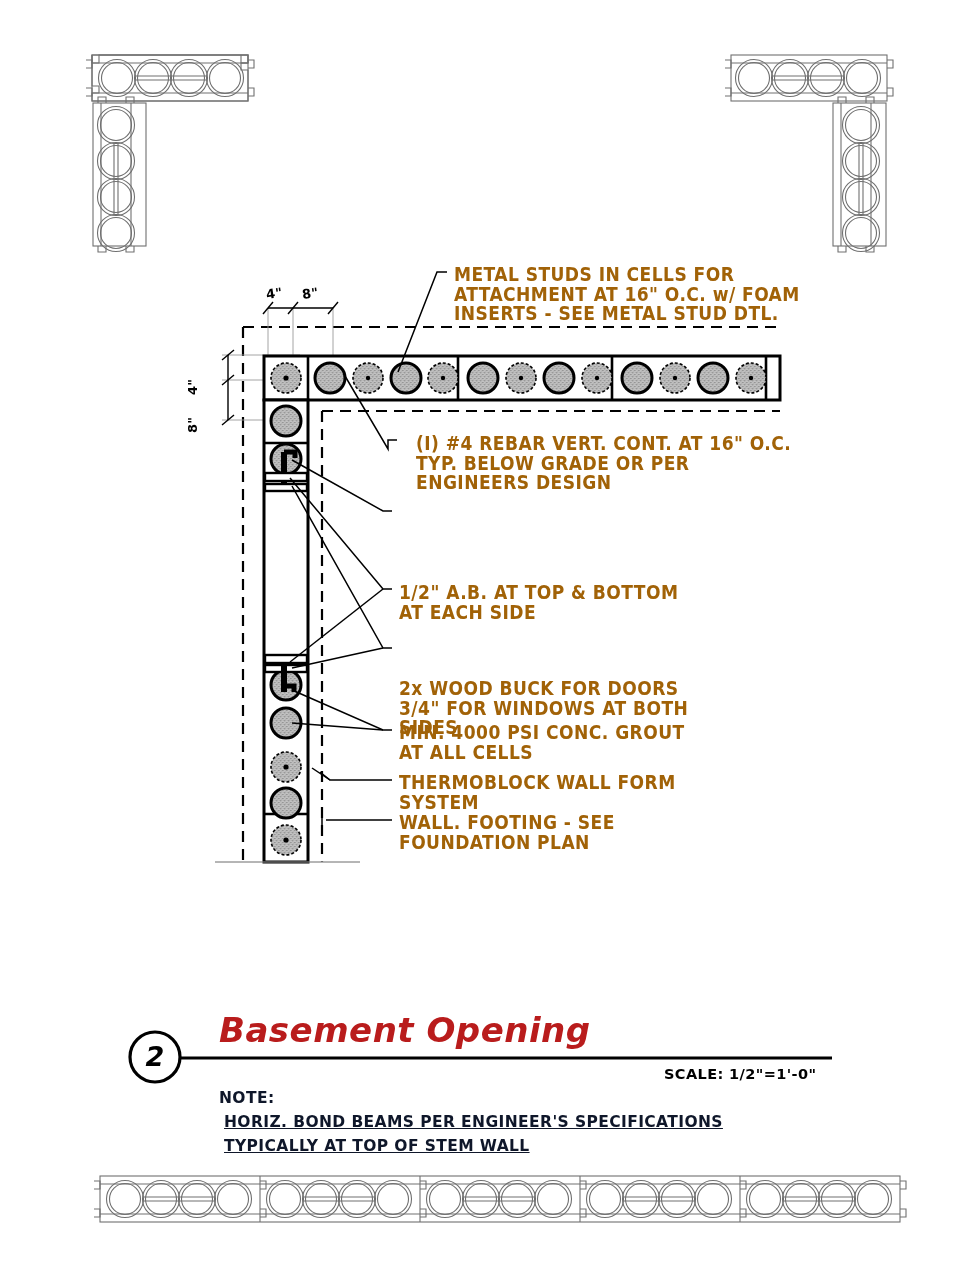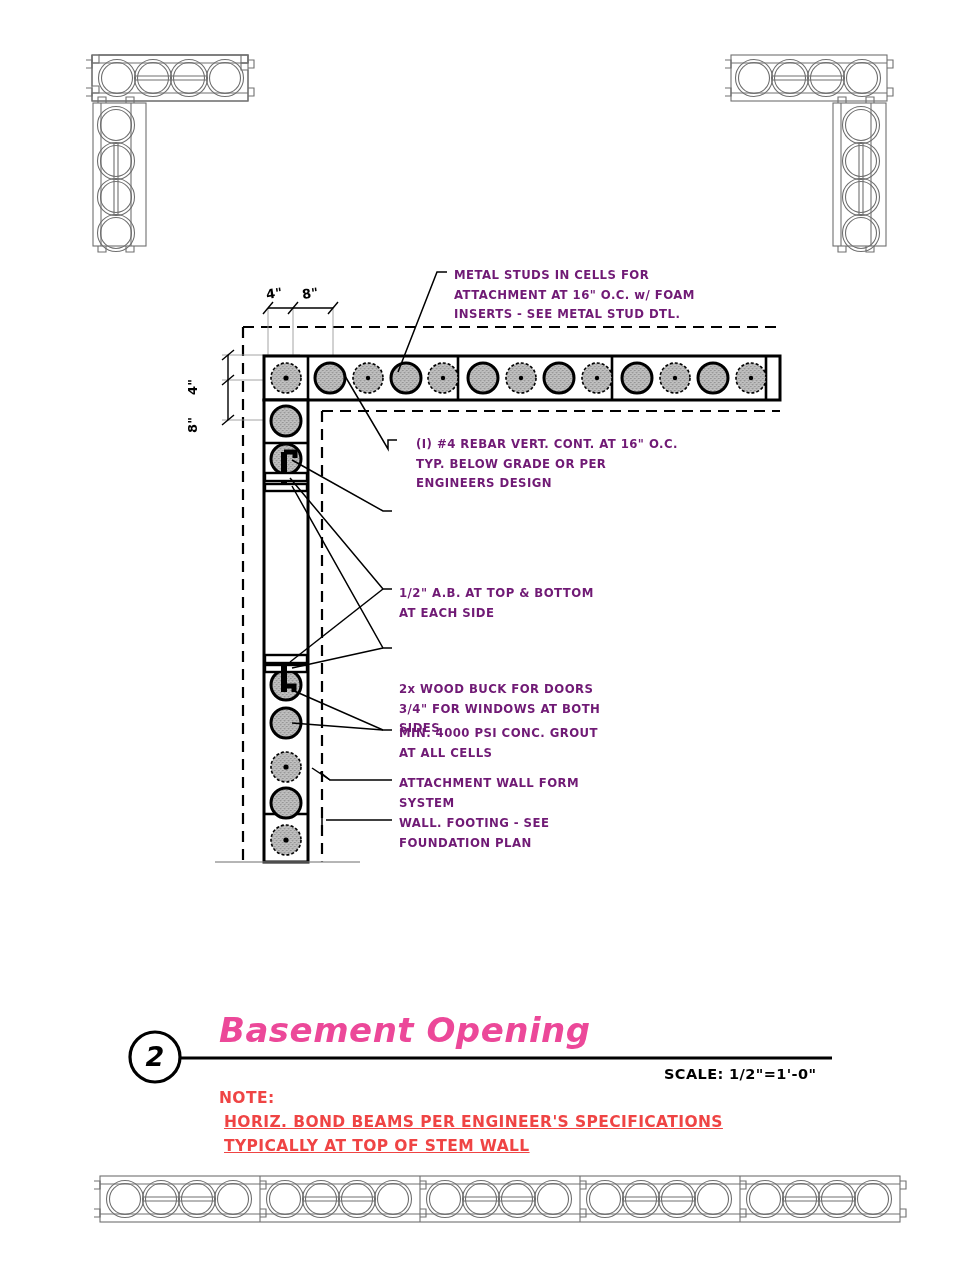--- a/index.html
+++ b/index.html
@@ -24,24 +24,24 @@
     position: absolute;
     left: 0;
     top: 0;
     width: 980px;
     height: 1268px;
   }
   .anno {
     position: absolute;
     font-family: "DejaVu Sans", sans-serif;
     font-weight: bold;
-    font-size: 13px;
+    font-size: 19px;
     letter-spacing: 0.45px;
     line-height: 19.5px;
-    color: #701a75;
+    color: #a16207;
     white-space: pre-line;
     font-stretch: semi-condensed;
   }
   .dimtxt {
     position: absolute;
     font-family: "DejaVu Sans", sans-serif;
     font-weight: bold;
     font-size: 13px;
     color: #000;
     letter-spacing: 0.3px;
@@ -50,21 +50,21 @@
     transform-origin: left bottom;
     transform: rotate(-90deg);
   }
   .title-txt {
     position: absolute;
     font-family: "DejaVu Sans", sans-serif;
     font-size: 34px;
     font-weight: bold;
     font-style: italic;
     letter-spacing: 0.5px;
-    color: #ec4899;
+    color: #b91c1c;
   }
   .bubble-num {
     position: absolute;
     font-family: "DejaVu Sans", sans-serif;
     font-size: 27px;
     font-weight: bold;
     font-style: italic;
     color: #000;
     text-align: center;
   }
@@ -76,21 +76,21 @@
     letter-spacing: 0.4px;
     color: #000;
   }
   .note-txt {
     position: absolute;
     font-family: "DejaVu Sans", sans-serif;
     font-weight: bold;
     font-size: 15.5px;
     letter-spacing: 0.4px;
     line-height: 24px;
-    color: #ef4444;
+    color: #0f172a;
     white-space: pre-line;
   }
 </style>
 </head>
 <body>
 
 <div class="sheet">
 
   <svg class="draw" viewBox="0 0 980 1268">
     <defs>
@@ -439,21 +439,21 @@
   <div class="anno" style="left:399px; top:583px;">1/2" A.B. AT TOP &amp; BOTTOM
 AT EACH SIDE</div>
 
   <div class="anno" style="left:399px; top:679px;">2x WOOD BUCK FOR DOORS
 3/4" FOR WINDOWS AT BOTH
 SIDES</div>
 
   <div class="anno" style="left:399px; top:723px;">MIN. 4000 PSI CONC. GROUT
 AT ALL CELLS</div>
 
-  <div class="anno" style="left:399px; top:773px;">ATTACHMENT WALL FORM
+  <div class="anno" style="left:399px; top:773px;">THERMOBLOCK WALL FORM
 SYSTEM</div>
 
   <div class="anno" style="left:399px; top:813px;">WALL. FOOTING - SEE
 FOUNDATION PLAN</div>
 
   <div class="bubble-num" style="left:130px; top:1041px; width:50px;">2</div>
 
   <div class="title-txt" style="left:219px; top:1010px;">Basement Opening</div>
 
   <div class="scale-txt" style="left:664px; top:1066px;">SCALE: 1/2"=1'-0"</div>

